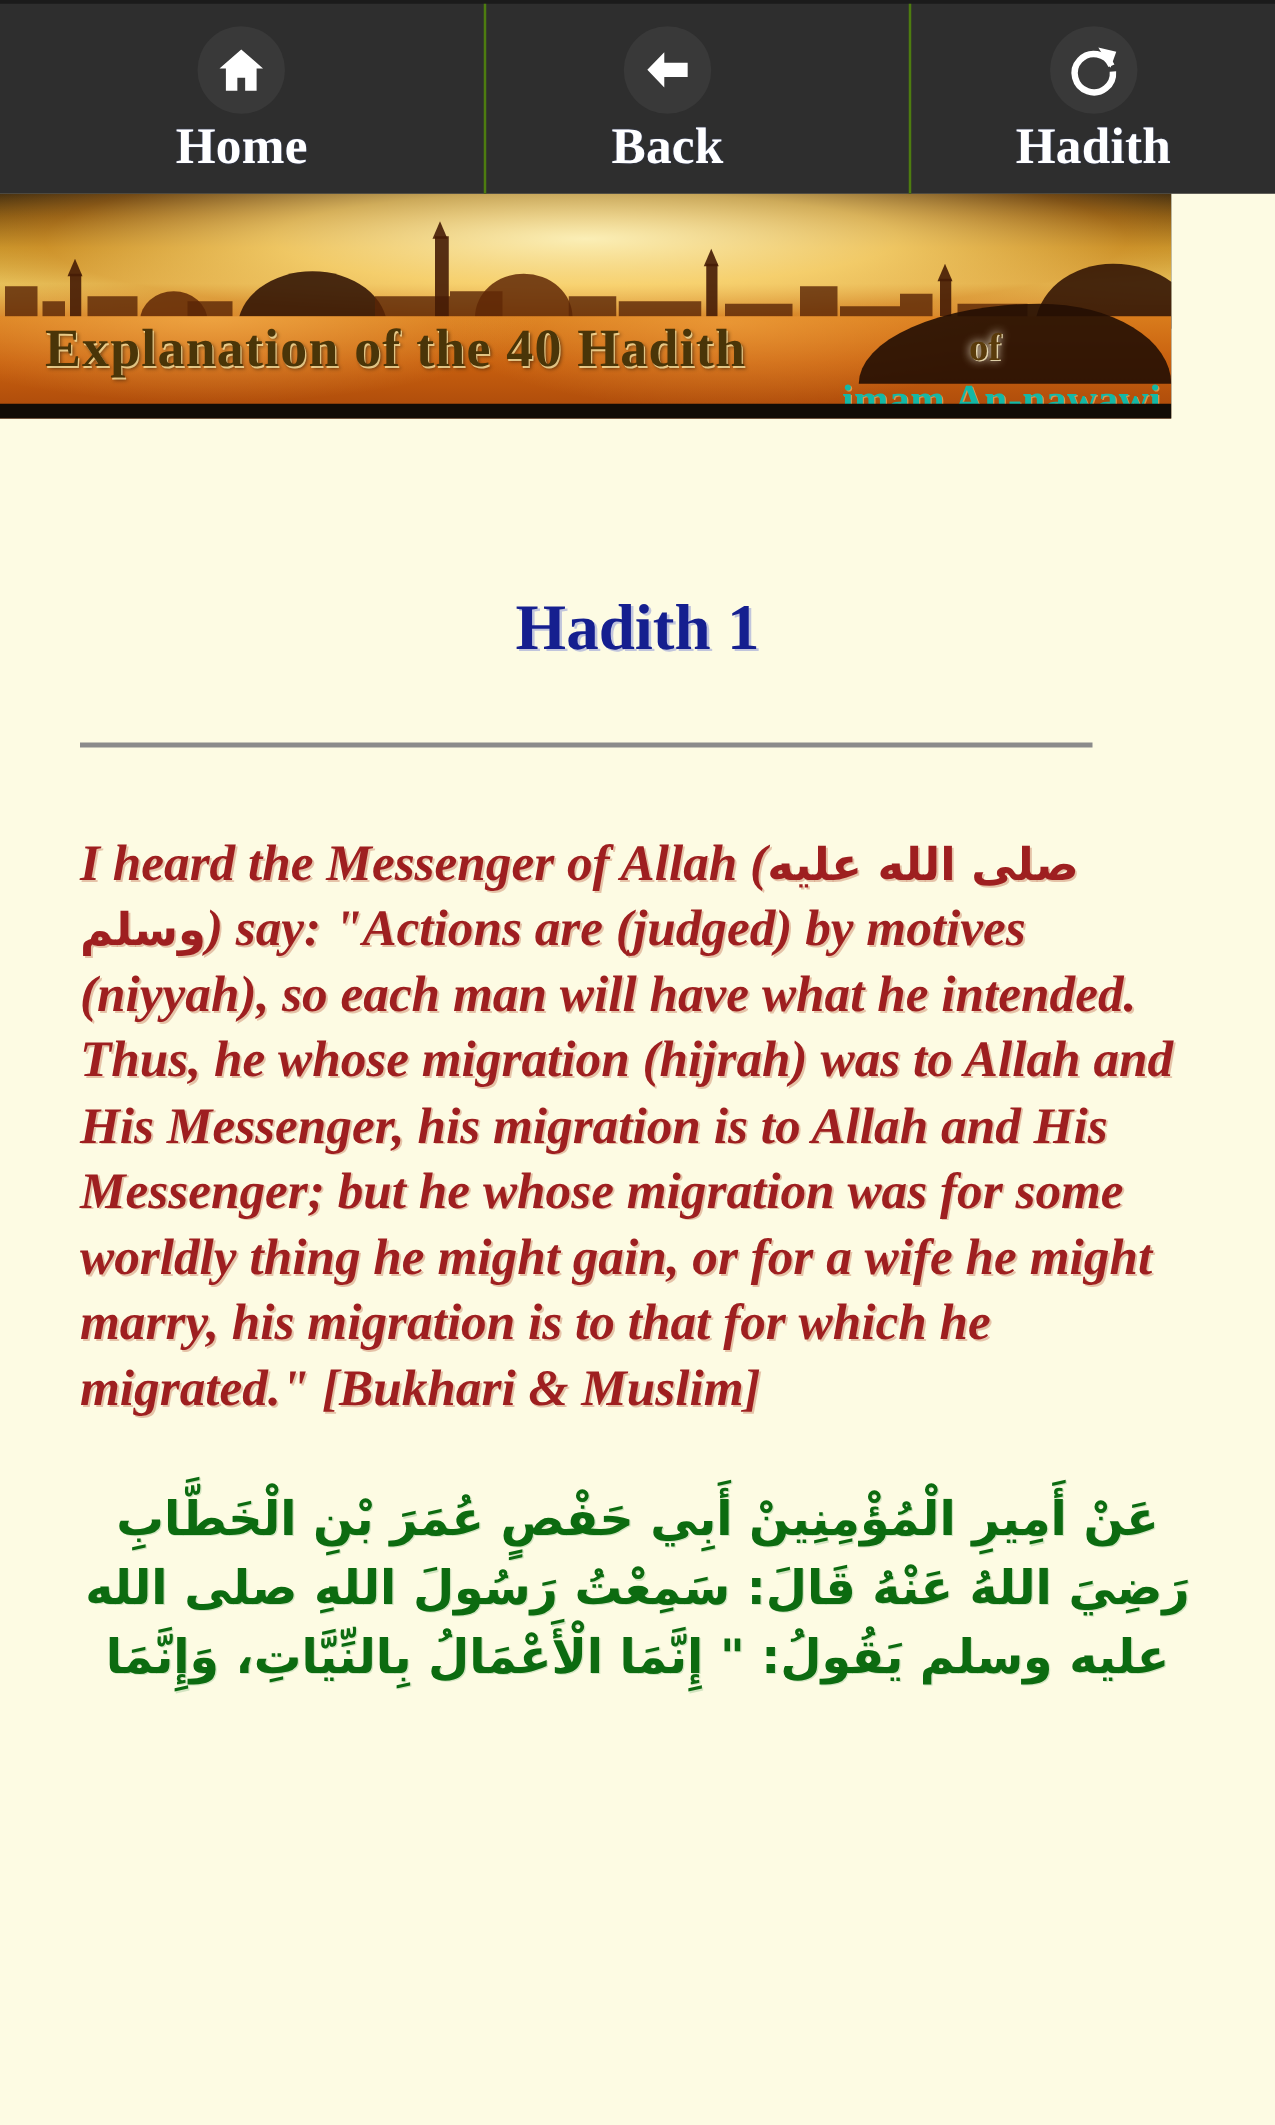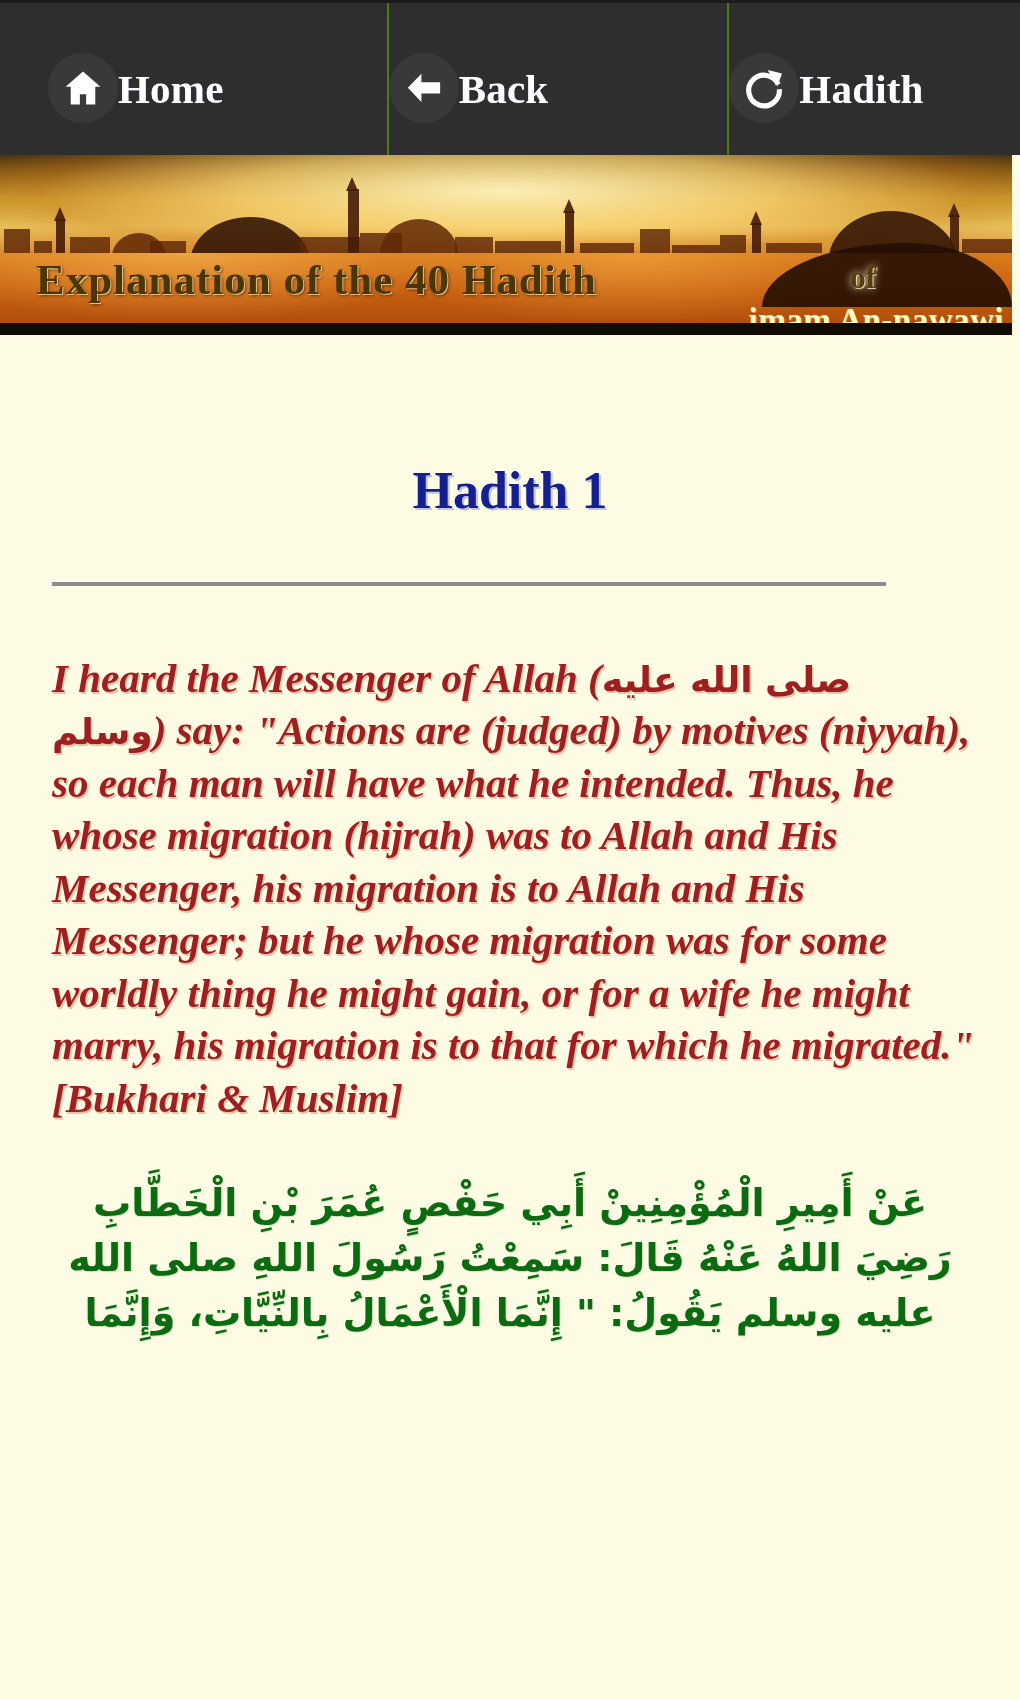--- a/index.html
+++ b/index.html
@@ -19,21 +19,21 @@
     display: flex;
     width: 1020px;
     height: 155px;
     background: #2e2e2e;
     box-sizing: border-box;
     border-top: 3px solid #1b1b1b;
   }
   .tb-btn {
     flex: 1 1 0;
     display: flex;
-    flex-direction: row;
+    flex-direction: column;
     align-items: center;
     justify-content: flex-start;
     padding-top: 18px;
     box-sizing: border-box;
     position: relative;
     cursor: pointer;
     margin-left: 48px;
   }
   .tb-btn + .tb-btn { border-left: 2px solid #4d7c0f; }
   .tb-icon-circle {
@@ -53,21 +53,21 @@
     font-weight: 700;
     font-size: 41px;
     line-height: 1.05;
     letter-spacing: .2px;
     text-shadow: 0 0 1px rgba(120,150,255,.55);
   }
 
   
   .banner {
     position: relative;
-    width: 1012px;
+    width: 937px;
     height: 180px;
     overflow: hidden;
     background: #120c06;
   }
   .banner-img {
     position: absolute;
     inset: 0;
     background:
       radial-gradient(ellipse 70% 55% at 50% 20%, rgba(255,244,190,.95) 0%, rgba(253,214,118,.72) 38%, rgba(214,129,33,.35) 66%, rgba(120,52,8,0) 85%),
       linear-gradient(to bottom,
@@ -150,38 +150,38 @@
     right: 136px;
     top: 105px;
     font-size: 31px;
     color: #5a3b0b;
     text-shadow: 0 0 8px rgba(255,248,220,.95), 1px 1px 0 rgba(255,240,190,.8);
   }
   .banner-sub {
     right: 8px;
     top: 147px;
     font-size: 33px;
-    color: #fef9c3;
+    color: #14b8a6;
     letter-spacing: .5px;
     text-shadow: 1px 1px 0 rgba(255,210,130,.55);
   }
   .banner-bottom-bar {
     position: absolute;
     left: 0; right: 0; bottom: 0;
     height: 12px;
     background: #120c06;
   }
 
   
   .page {
     background: #fdfbe3;
     width: 1020px;
     height: 1363px;
     box-sizing: border-box;
-    padding: 4px;
+    padding: 16px;
     position: relative;
   }
   .h-title {
     text-align: center;
     color: #151f8f;
     font-family: "Liberation Serif", serif;
     font-weight: 700;
     font-size: 52px;
     margin: 0;
     padding-top: 122px;

